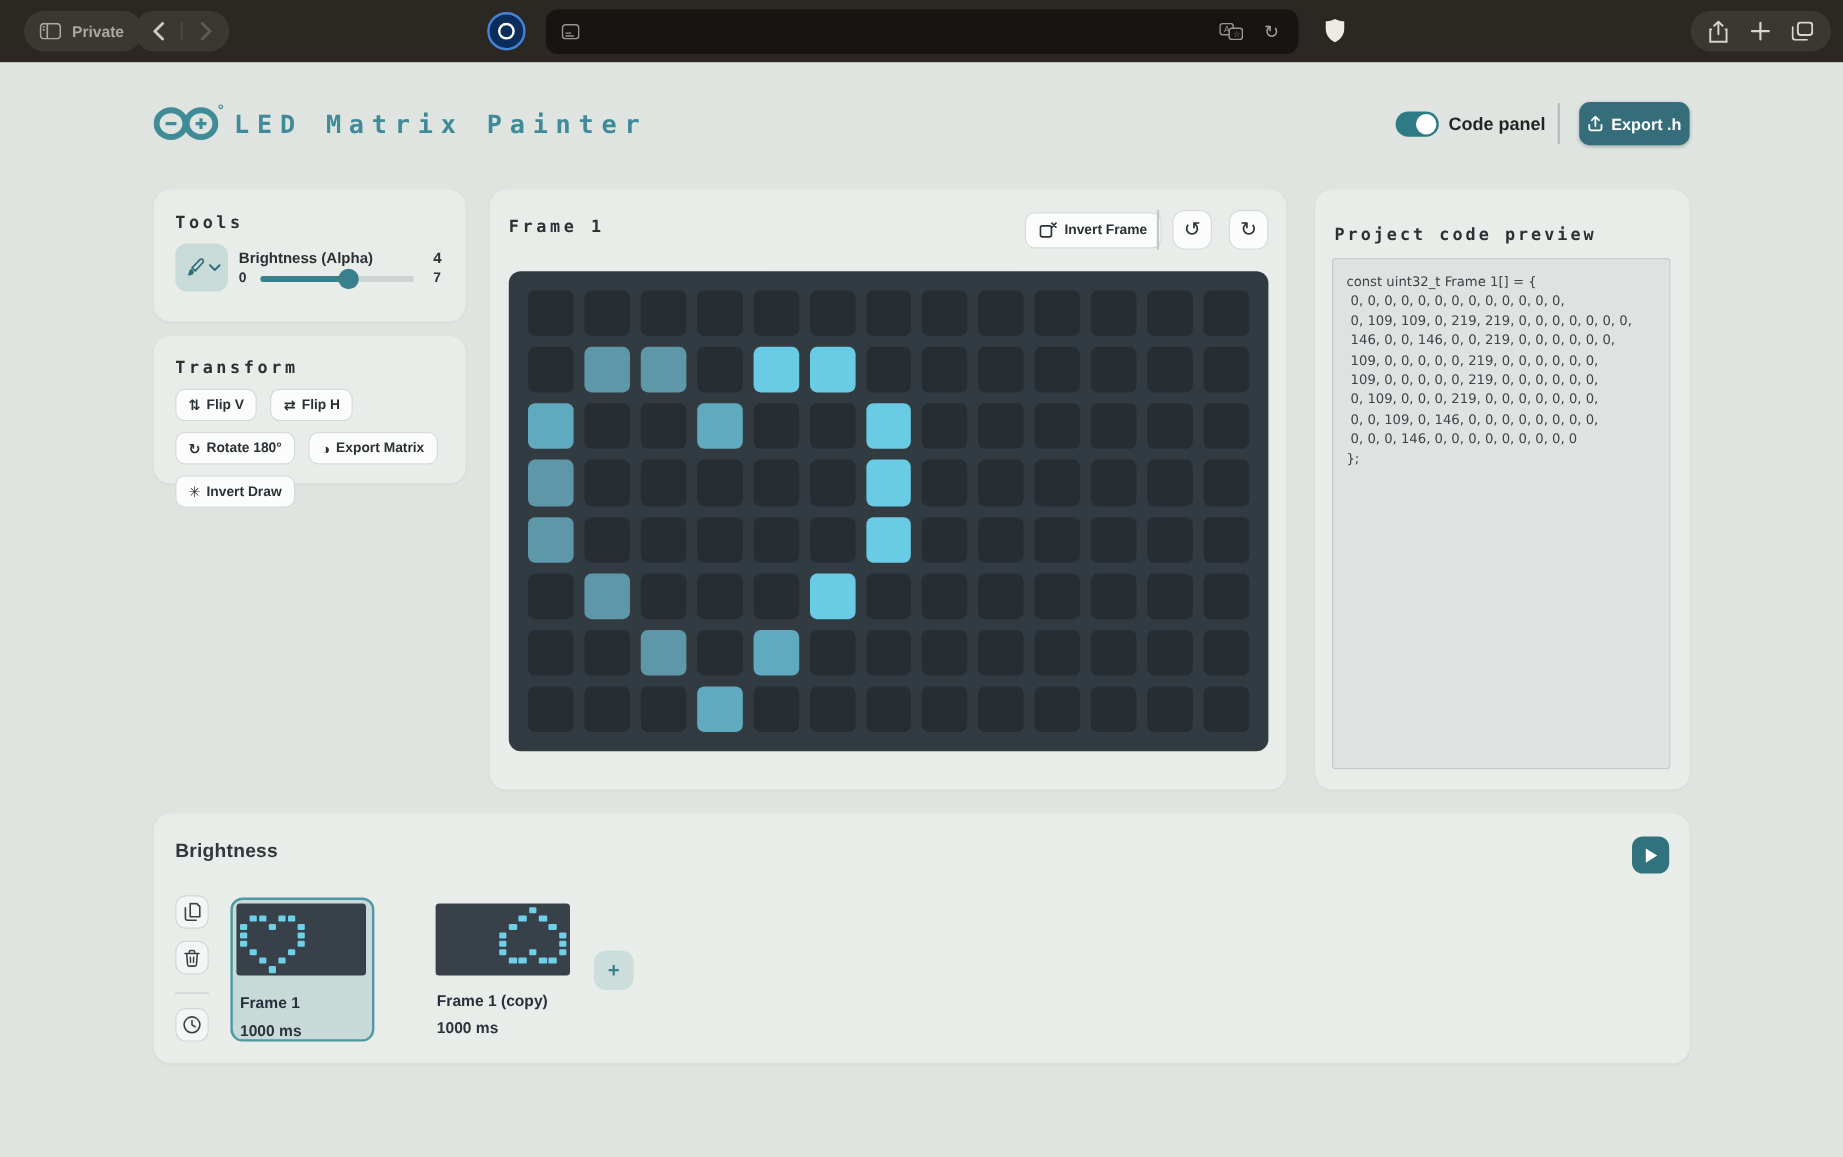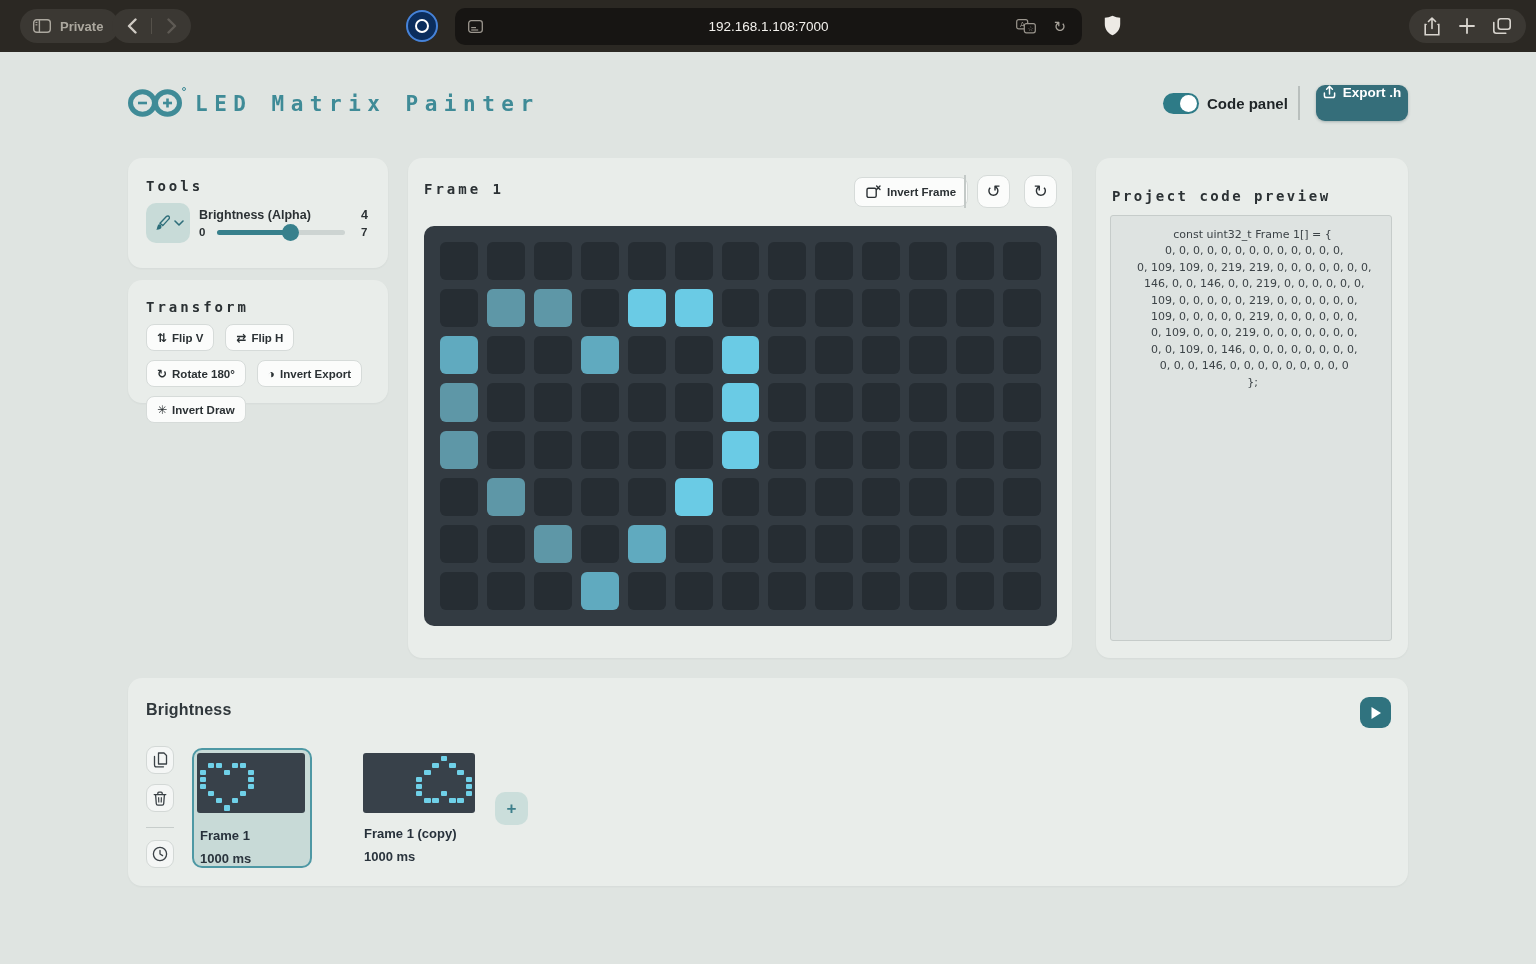--- a/index.html
+++ b/index.html
@@ -31,21 +31,21 @@
   .mono-h { font-family:"DejaVu Sans Mono","Liberation Mono",monospace; font-weight:700; font-size:14px; letter-spacing:3px; color:#2b3134; }
 
   
   .logo { position:absolute; left:128px; top:36px; }
   .logo-tm { position:absolute; left:182px; top:35px; width:4px; height:4px; border:1px solid #3f8b97; border-radius:50%; }
   .app-title { position:absolute; left:195px; top:40px; font-family:"DejaVu Sans Mono","Liberation Mono",monospace; font-weight:700; font-size:21px; letter-spacing:6.5px; color:#3f8b97; }
   .toggle { position:absolute; left:1163px; top:41px; width:36px; height:21px; background:#2e7b87; border-radius:11px; cursor:pointer; }
   .toggle .knob { position:absolute; right:2px; top:2px; width:17px; height:17px; background:#fff; border-radius:50%; }
   .code-panel-label { position:absolute; left:1207px; top:43px; font-size:15px; font-weight:700; color:#1f2427; }
   .hdr-sep { position:absolute; left:1298px; top:34px; width:2px; height:34px; background:#b9bfbd; }
-  .export-btn { position:absolute; left:1316px; top:33px; width:92px; height:36px; background:#356e7a; border:none; border-radius:9px; color:#fff; display:flex; justify-content:center; gap:7px; cursor:pointer; box-shadow:0 1px 3px rgba(30,60,65,.3); }
+  .export-btn { position:absolute; left:1316px; top:33px; width:92px; height:36px; background:#356e7a; border:none; border-radius:9px; color:#fff; display:flex; align-items:center; justify-content:center; gap:7px; cursor:pointer; box-shadow:0 1px 3px rgba(30,60,65,.3); }
   .export-btn span { font-size:13.5px; font-weight:700; }
 
   
   .tools { left:128px; top:106px; width:260px; height:110px; }
   .tools-h { position:absolute; left:18px; top:20px; }
   .brush-btn { position:absolute; left:18px; top:45px; width:44px; height:40px; background:#c8dbd8; border:none; border-radius:10px; display:flex; align-items:center; justify-content:center; gap:4px; cursor:pointer; }
   .bright-label { position:absolute; left:71px; top:50px; font-size:12.5px; font-weight:700; color:#2b3134; }
   .bright-value { position:absolute; left:220px; top:50px; width:20px; text-align:right; font-size:12.5px; font-weight:700; color:#2b3134; }
   .slider-min { position:absolute; left:71px; top:68px; font-size:11.5px; font-weight:700; color:#2b3134; }
   .slider-max { position:absolute; left:233px; top:68px; font-size:11.5px; font-weight:700; color:#2b3134; }
@@ -68,21 +68,21 @@
   .sq-btn { position:absolute; width:33px; height:33px; background:#fbfcfb; border:1px solid #d6dbd9; border-radius:10px; display:flex; align-items:center; justify-content:center; font-size:17px; color:#2b3134; cursor:pointer; }
   .undo { left:569px; top:17px; }
   .redo { left:616px; top:17px; }
   .led-grid { position:absolute; left:16px; top:68px; width:633px; height:400px; background:#333b42; border-radius:10px; padding:16px; display:grid; grid-template-columns:repeat(13,1fr); grid-template-rows:repeat(8,1fr); gap:9px; }
   .cell { border-radius:6px; background:#262d33; cursor:pointer; }
 
   
   .codepanel { left:1096px; top:106px; width:312px; height:500px; }
   .code-h { position:absolute; left:16px; top:30px; letter-spacing:2.5px; }
   .code-box { position:absolute; left:14px; top:57px; width:282px; height:426px; background:#dee3e1; border:1px solid #c6ccca; border-radius:3px; padding:11px 8px 0 11px; }
-  .code-text { font-family:"DejaVu Sans","Liberation Sans",sans-serif; font-size:11px; line-height:16.4px; color:#3c4347; white-space:pre;text-align:center; }
+  .code-text { font-family:"DejaVu Sans","Liberation Sans",sans-serif; font-size:11px; line-height:16.4px; color:#3c4347; white-space:pre; }
 
   
   .animation { left:128px; top:626px; width:1280px; height:208px; }
   .anim-h { position:absolute; left:18px; top:23px; font-size:16px; font-weight:700; color:#30383c; letter-spacing:.2px; }
   .anim-tools { position:absolute; left:18px; top:68px; width:28px; }
   .anim-btn { position:absolute; left:0; width:28px; height:28px; background:rgba(255,255,255,.5); border:1px solid #d3d8d6; border-radius:9px; display:flex; align-items:center; justify-content:center; cursor:pointer; }
   .anim-sep { position:absolute; left:0; top:81px; width:28px; height:1px; background:#c7cdcb; }
   .frames-strip { position:absolute; left:64px; top:70px; display:flex; align-items:flex-start; gap:15px; }
   .frame-item { position:relative; cursor:pointer; }
   .frame-item.selected { width:120px; height:120px; background:#c8dad7; border:2px solid #4e98a4; border-radius:10px; }
@@ -138,21 +138,20 @@
     </div>
 
     <div class="urlbar">
       <span class="left-ic">
         <svg width="15" height="13" viewBox="0 0 15 13">
             <rect x="0.7" y="0.7" width="13.6" height="11.6" rx="2.5" fill="none" stroke="#9b968e" stroke-width="1.3"></rect>
             <line x1="3.2" y1="7.6" x2="8" y2="7.6" stroke="#9b968e" stroke-width="1.2"></line>
             <line x1="3.2" y1="10" x2="10.2" y2="10" stroke="#9b968e" stroke-width="1.2"></line>
           </svg>
       </span>
-      <span class="url-text">192.168.1.108:7000</span>
       <span class="tr-ic">
         <svg width="20" height="15" viewBox="0 0 20 15">
             <rect x="0.7" y="0.7" width="11" height="9.2" rx="2" fill="none" stroke="#9b968e" stroke-width="1.2"></rect>
             <text x="4" y="8" font-size="7" fill="#9b968e" font-family="DejaVu Sans">A</text>
             <rect x="8.3" y="4.6" width="11" height="9.2" rx="2" fill="#171513" stroke="#9b968e" stroke-width="1.2"></rect>
             <text x="11.6" y="12" font-size="7" fill="#9b968e" font-family="DejaVu Sans">☆</text>
           </svg>
       </span>
       <span class="re-ic">↻</span>
     </div>
@@ -248,21 +247,21 @@
           <button class="tbtn">
             <span class="tbtn-ic">⇄</span>
             <span>Flip H</span>
           </button>
           <button class="tbtn">
             <span class="tbtn-ic">↻</span>
             <span>Rotate 180°</span>
           </button>
           <button class="tbtn">
             <span class="tbtn-ic">◑</span>
-            <span>Invert Export</span>
+            <span>Export Matrix</span>
           </button>
           <button class="tbtn">
             <span class="tbtn-ic">✳</span>
             <span>Invert Draw</span>
           </button>
         </div>
     </section>
 
     <section class="panel editor">
       <h2 class="mono-h editor-h">Frame 1</h2>

